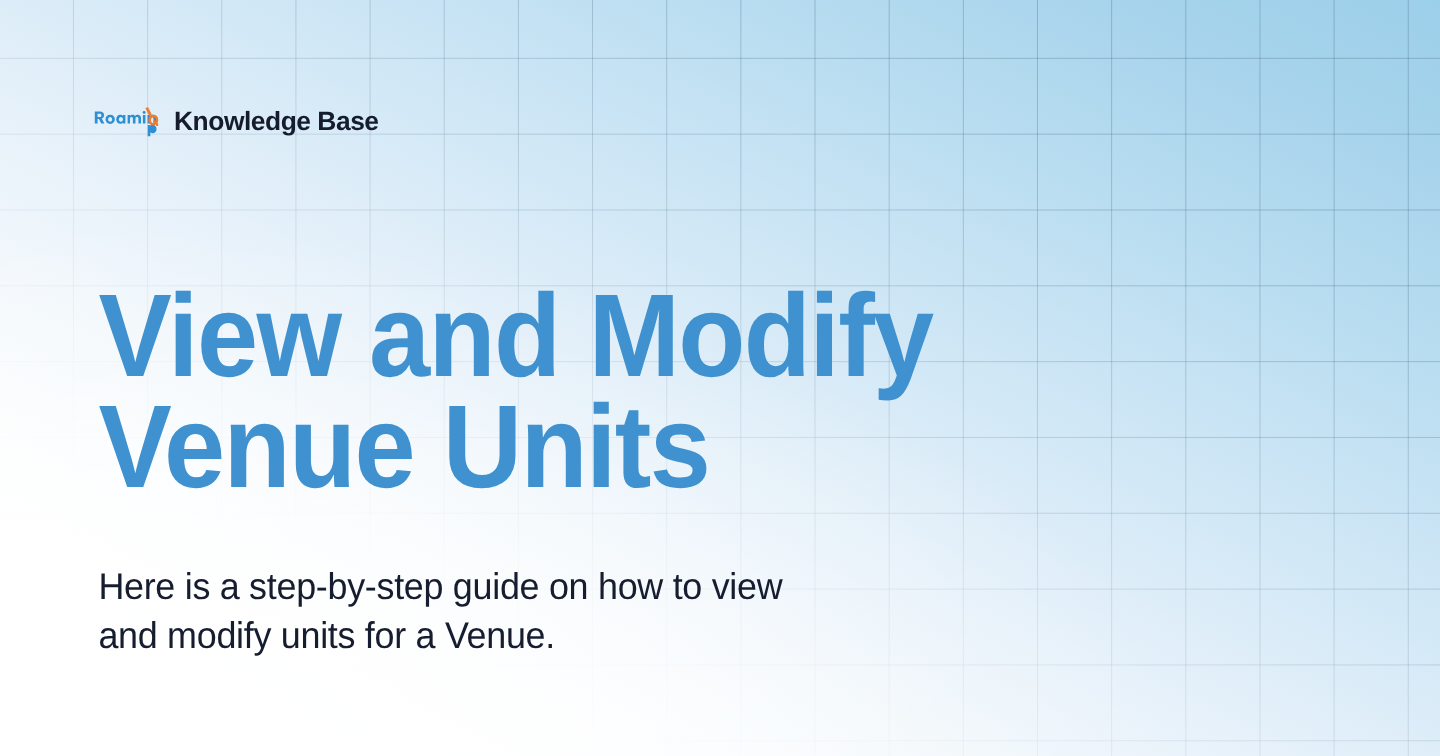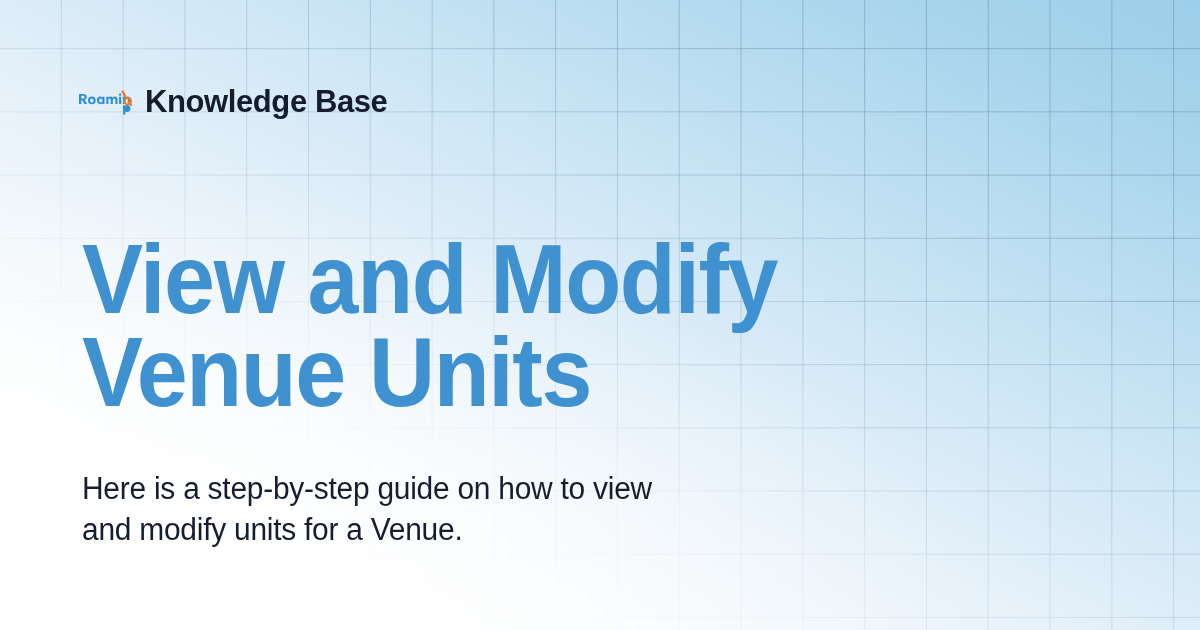--- a/index.html
+++ b/index.html
@@ -97,21 +97,21 @@
   }
 
   .logo {
     width: 54px;
     height: 30px;
     display: block;
     flex: 0 0 auto;
   }
 
   .header-title {
-    font-size: 31px;
+    font-size: 22px;
     font-weight: 700;
     letter-spacing: -0.4px;
     color: #151c2e;
     line-height: 1;
     white-space: nowrap;
   }
 
   
   .headline {
     position: absolute;

